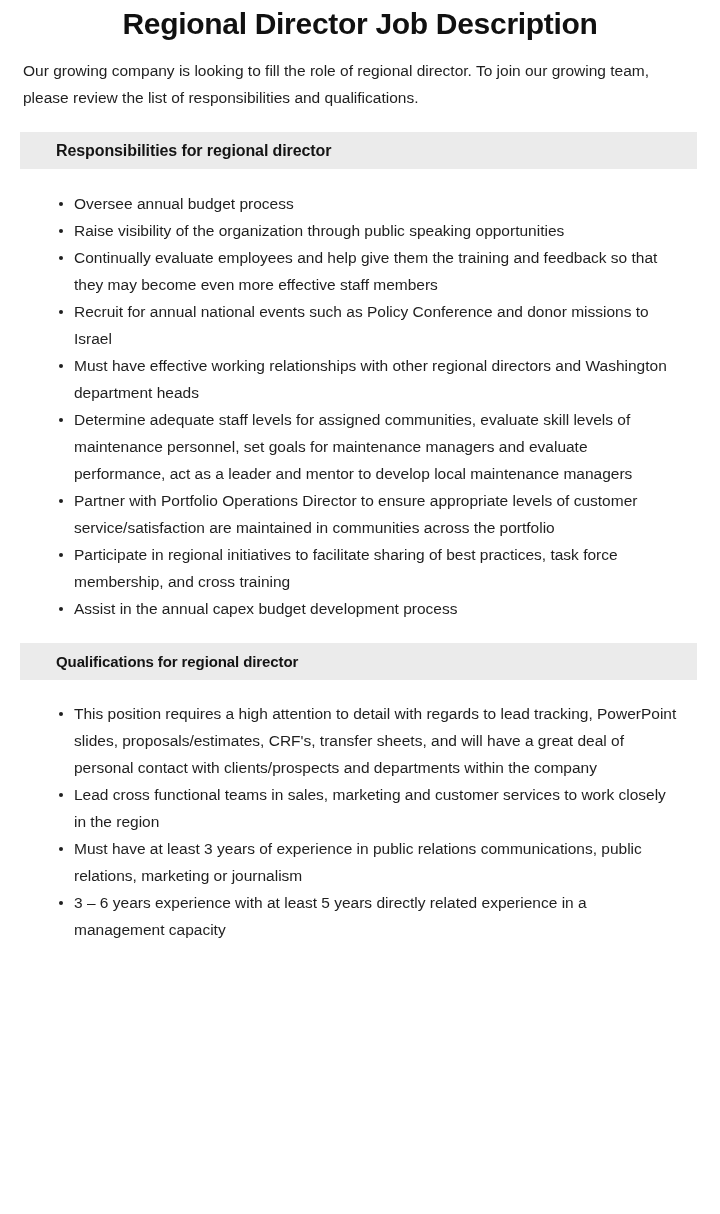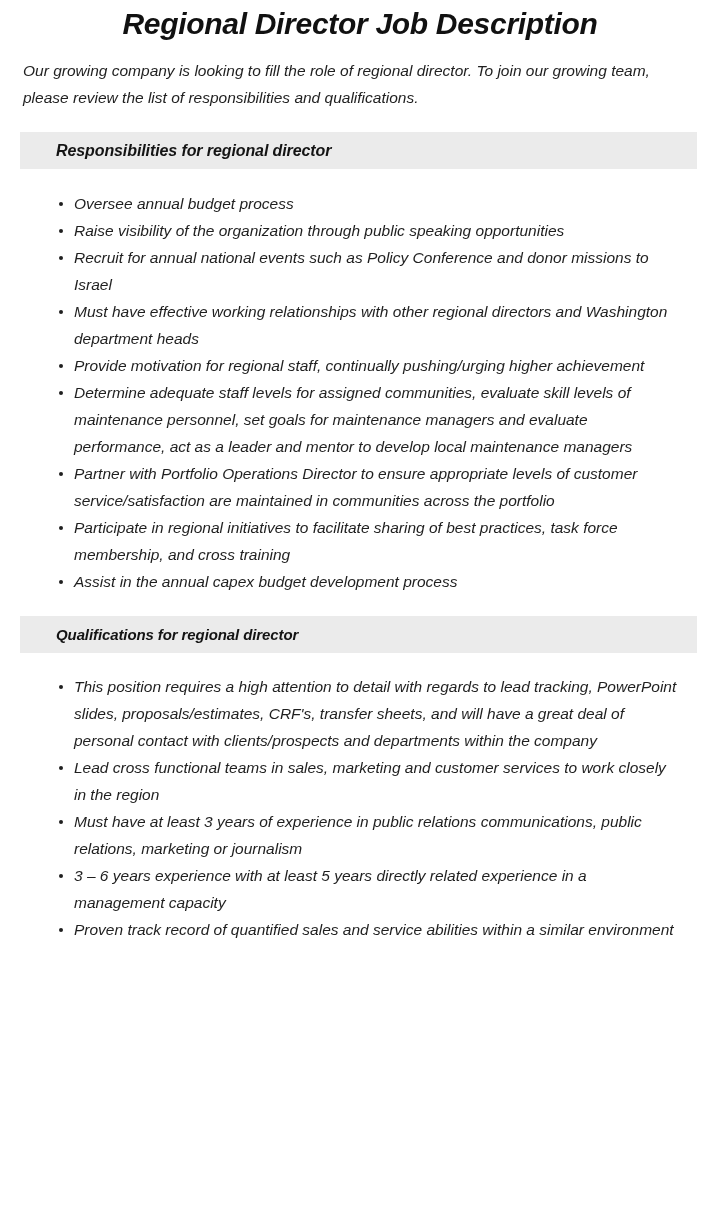--- a/index.html
+++ b/index.html
@@ -14,21 +14,20 @@
     font-family: "Liberation Sans", sans-serif;
     color: #1a1a1a;
     -webkit-font-smoothing: antialiased;
   }
 
   .page {
     position: relative;
     width: 720px;
     height: 1214px;
     box-sizing: border-box;
-    font-style: italic;
   }
 
   .doc-title {
     margin: 0;
     padding: 5px 20px 0 20px;
     text-align: center;
     font-size: 30px;
     line-height: 38px;
     font-weight: bold;
     letter-spacing: -0.3px;
@@ -119,34 +118,33 @@
 
   <p class="intro">Our growing company is looking to fill the role of regional director. To join our growing team, please review the list of responsibilities and qualifications.</p>
 
   <div class="section-band responsibilities">
     <h2 class="section-heading">Responsibilities for regional director</h2>
   </div>
 
   <ul class="item-list responsibilities-list">
     <li class="list-item">Oversee annual budget process</li>
     <li class="list-item">Raise visibility of the organization through public speaking opportunities</li>
+    <li class="list-item">Continually evaluate employees and help give them the training and feedback so that they may become even more effective staff members</li>
     <li class="list-item">Recruit for annual national events such as Policy Conference and donor missions to Israel</li>
     <li class="list-item">Must have effective working relationships with other regional directors and Washington department heads</li>
-    <li class="list-item">Provide motivation for regional staff, continually pushing/urging higher achievement</li>
     <li class="list-item">Determine adequate staff levels for assigned communities, evaluate skill levels of maintenance personnel, set goals for maintenance managers and evaluate performance, act as a leader and mentor to develop local maintenance managers</li>
     <li class="list-item">Partner with Portfolio Operations Director to ensure appropriate levels of customer service/satisfaction are maintained in communities across the portfolio</li>
     <li class="list-item">Participate in regional initiatives to facilitate sharing of best practices, task force membership, and cross training</li>
     <li class="list-item">Assist in the annual capex budget development process</li>
   </ul>
 
   <div class="section-band qualifications">
     <h2 class="section-heading smaller">Qualifications for regional director</h2>
   </div>
 
   <ul class="item-list qualifications-list">
     <li class="list-item">This position requires a high attention to detail with regards to lead tracking, PowerPoint slides, proposals/estimates, CRF's, transfer sheets, and will have a great deal of personal contact with clients/prospects and departments within the company</li>
     <li class="list-item">Lead cross functional teams in sales, marketing and customer services to work closely in the region</li>
     <li class="list-item">Must have at least 3 years of experience in public relations communications, public relations, marketing or journalism</li>
     <li class="list-item">3 – 6 years experience with at least 5 years directly related experience in a management capacity</li>
-    <li class="list-item">Proven track record of quantified sales and service abilities within a similar environment</li>
   </ul>
 
 </div>
 
 </body></html>

